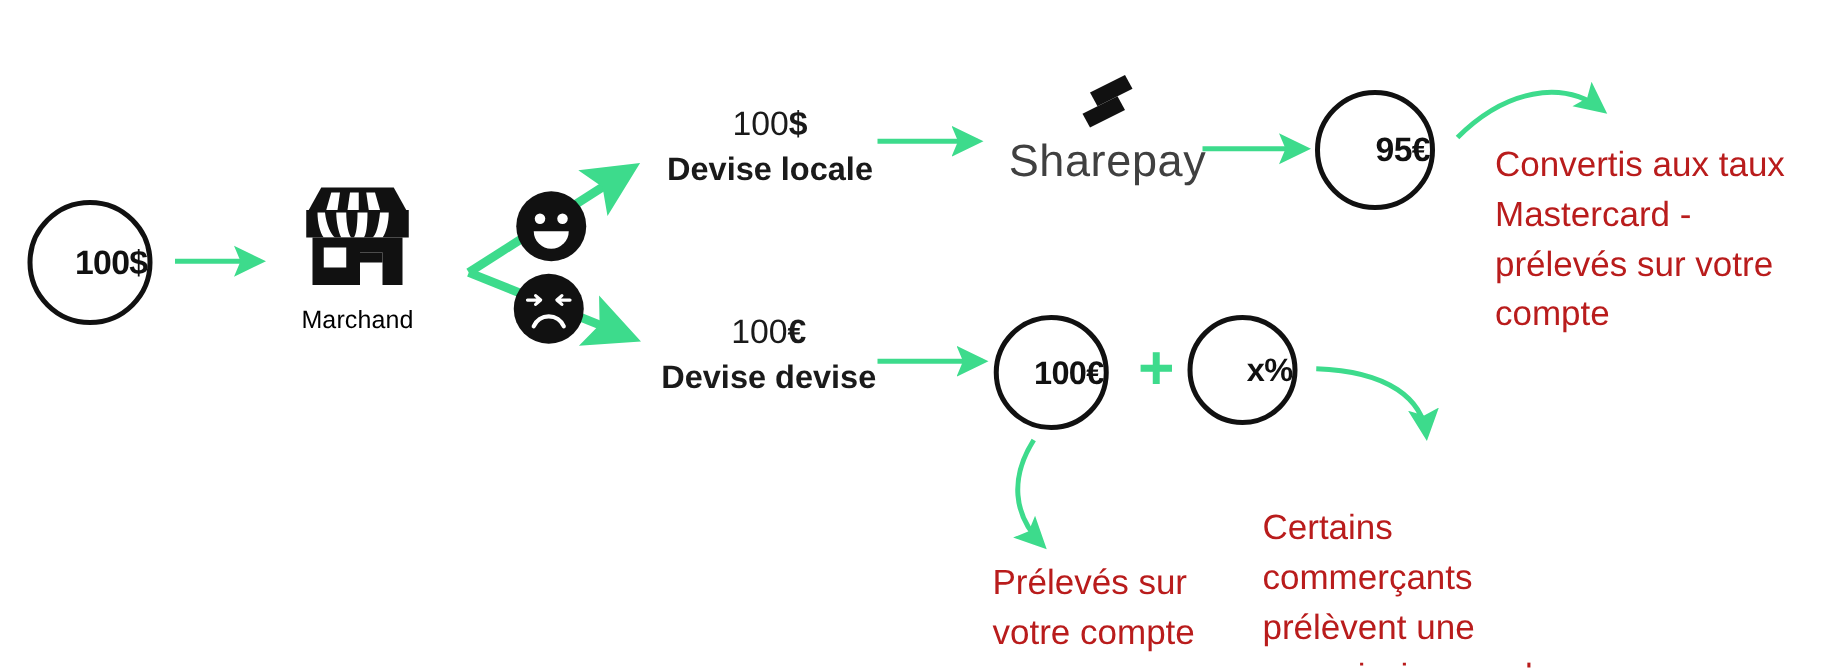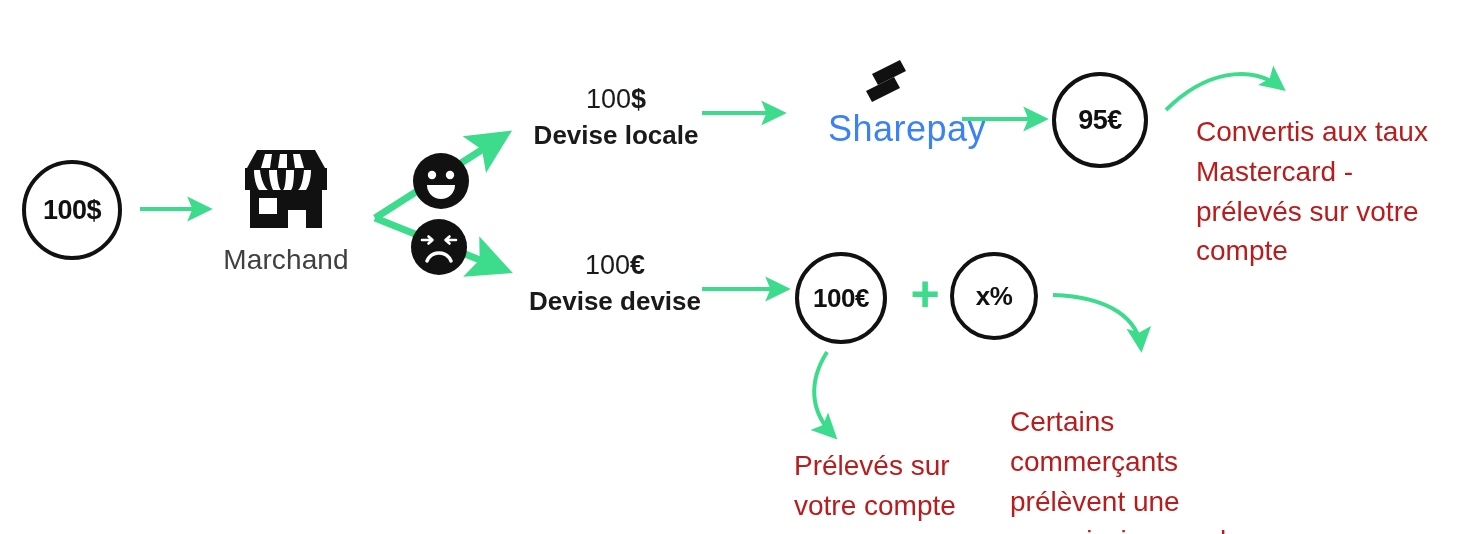--- a/index.html
+++ b/index.html
@@ -31,41 +31,41 @@
     position: absolute;
     box-sizing: border-box;
   }
   
   .circle {
     border-radius: 50%;
     border: 4px solid #111111;
     background: #ffffff;
     display: flex;
     align-items: center;
-    justify-content: center;
+    justify-content: flex-end;
     font-weight: bold;
     color: #111111;
     letter-spacing: -0.5px;
   }
   .c-100d { left: 22px;  top: 160px; width: 100px; height: 100px; font-size: 27px; }
   .c-95e  { left: 1052px;top: 72px;  width: 96px;  height: 96px;  font-size: 27px; }
   .c-100e { left: 795px; top: 252px; width: 92px;  height: 92px;  font-size: 26px; }
   .c-xpct { left: 950px; top: 252px; width: 88px;  height: 88px;  font-size: 26px; }
 
   
   .merchant-wrap {
     left: 210px;
     top: 146px;
     width: 152px;
     text-align: center;
   }
   .merchant-label {
     margin-top: 6px;
-    font-size: 28px;
-    color: #404040;
+    font-size: 20px;
+    color: #000000;
     letter-spacing: 0.1px;
   }
 
   
   .face { width: 58px; height: 58px; }
   .face-happy { left: 412px; top: 152px; }
   .face-sad   { left: 410px; top: 218px; }
 
   
   .label-block {
@@ -104,25 +104,24 @@
     text-align: center;
   }
   .sharepay-mark {
     height: 48px;
     display: flex;
     align-items: center;
     justify-content: center;
   }
   .sharepay-word {
     font-size: 36px;
-    color: #3b82f6;
+    color: #404040;
     letter-spacing: 0.5px;
     font-weight: normal;
     margin-top: 2px;
-    text-align: right;
   }
 
   
   .plus-sign {
     left: 902px;
     top: 272px;
     width: 46px;
     height: 46px;
     color: #3ddb8c;
     font-size: 50px;

